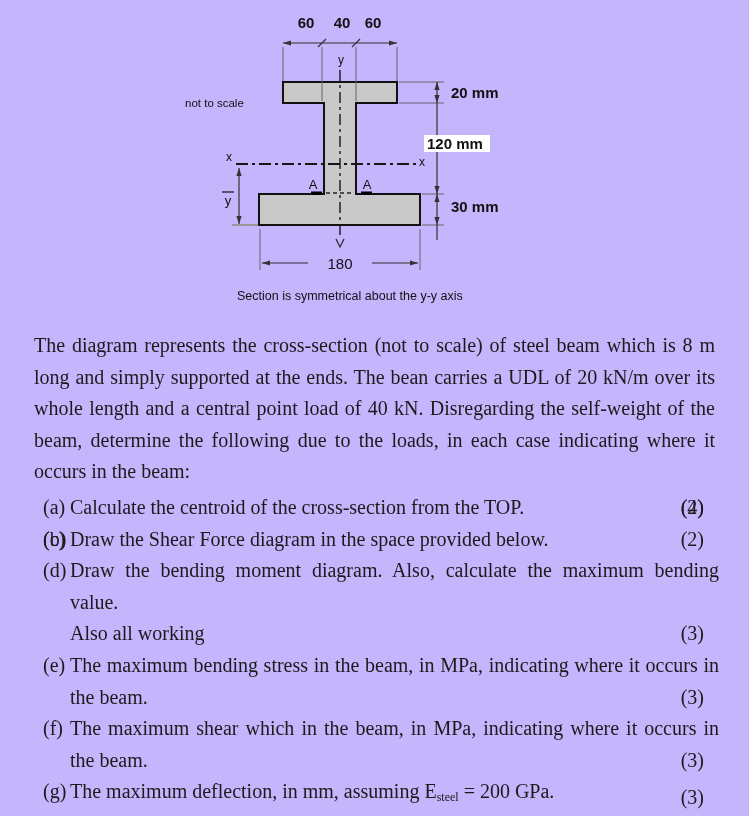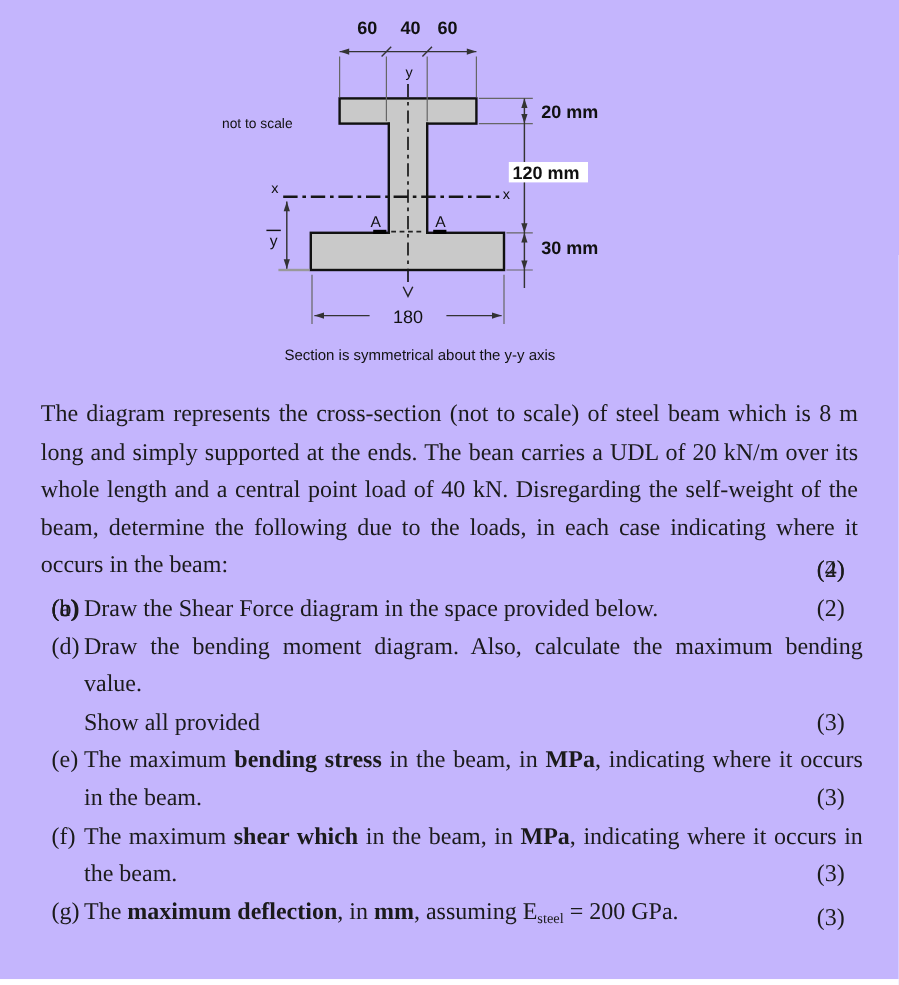--- a/index.html
+++ b/index.html
@@ -15,21 +15,21 @@
   .t-axis13{font-size:13px;}
   .t-caption{font-size:12.5px;}
   
   .textblock{position:absolute;left:30px;top:326px;width:689px;
              font-size:20px;line-height:31.6px;text-align:justify;}
   .intro{margin:4px;}
   #questions{margin-top:2px;}
   .q-row{position:relative;padding-left:40px;}
   .q-label{position:absolute;left:13px;top:0;}
   .q-marks{position:absolute;right:15px;bottom:0;}
-  .b{font-weight:bold;}
+  .b{font-weight:normal;}
   .sub{font-size:12px;vertical-align:-3px;}
 </style>
 </head>
 <body>
 
 <div class="page">
 
   <svg class="diagram" width="749" height="315" viewBox="0 0 749 315">
 
     <g>
@@ -97,23 +97,23 @@
     <text x="451" y="212" class="t-bold">30 mm</text>
 
     <text x="340" y="269" text-anchor="middle" class="t-reg15">180</text>
 
     <text x="237" y="300" class="t-caption">Section is symmetrical about the y-y axis</text>
   </svg>
 
   <div class="textblock">
     <p class="intro">The diagram represents the cross-section (not to scale) of steel beam which is 8 m long and simply supported at the ends. The bean carries a UDL of 20 kN/m over its whole length and a central point load of 40 kN. Disregarding the self-weight of the beam, determine the following due to the loads, in each case indicating where it occurs in the beam:</p>
     <div id="questions">
-        <div class="q-row"><span class="q-label">(a)</span><span class="q-marks">(2)</span></div>
+        <div class="q-row"><span class="q-label">(a)</span><span>Calculate the centroid of the cross-section from the TOP.</span><span class="q-marks">(2)</span></div>
         <div class="q-row"><span class="q-label">(b)</span><span class="q-marks">(4)</span></div>
         <div class="q-row"><span class="q-label">(c)</span><span>Draw the Shear Force diagram in the space provided below.</span><span class="q-marks">(2)</span></div>
-        <div class="q-row"><span class="q-label">(d)</span><span>Draw the bending moment diagram. Also, calculate the maximum bending value.</span><br><span>Show all provided</span><span class="q-marks">(3)</span></div>
+        <div class="q-row"><span class="q-label">(d)</span><span>Draw the bending moment diagram. Also, calculate the maximum bending value.</span><br><span>Also all working</span><span class="q-marks">(3)</span></div>
         <div class="q-row"><span class="q-label">(e)</span><span>The maximum </span><span class="b">bending stress</span><span> in the beam, in </span><span class="b">MPa</span><span>, indicating where it occurs in the beam.</span><span class="q-marks">(3)</span></div>
         <div class="q-row"><span class="q-label">(f)</span><span>The maximum </span><span class="b">shear which</span><span> in the beam, in </span><span class="b">MPa</span><span>, indicating where it occurs in the beam.</span><span class="q-marks">(3)</span></div>
         <div class="q-row"><span class="q-label">(g)</span><span>The </span><span class="b">maximum deflection</span><span>, in </span><span class="b">mm</span><span>, assuming E</span><span class="sub">steel</span><span> = 200 GPa.</span><span class="q-marks">(3)</span></div>
       </div>
   </div>
 
 </div>
 
 </body></html>

